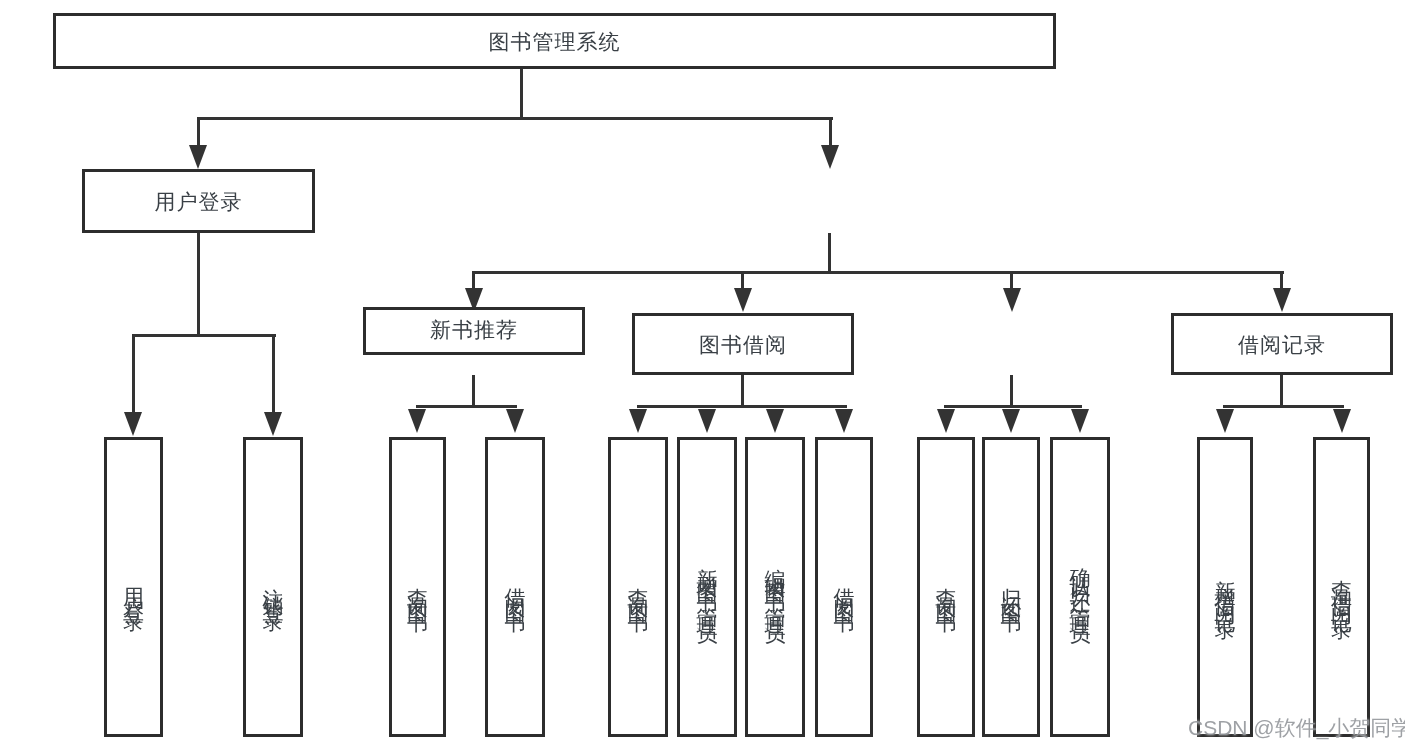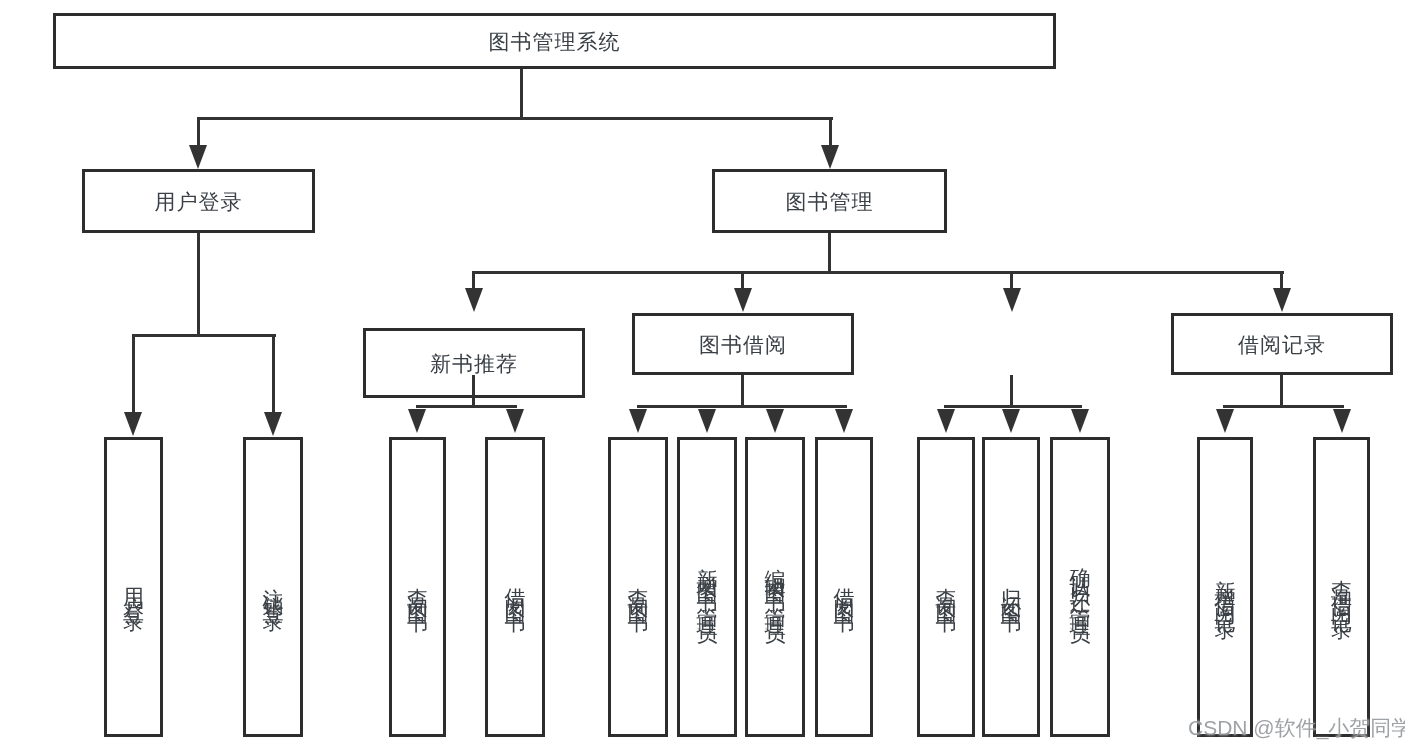--- a/index.html
+++ b/index.html
@@ -60,43 +60,40 @@
   <div class="vline" style="left:520px;top:69px;height:51px;"></div>
   <div class="hline" style="left:197px;top:117px;width:636px;"></div>
   <div class="vline" style="left:197px;top:120px;height:25px;"></div>
   <div class="arrow" style="left:189px;top:145px;"></div>
   <div class="vline" style="left:829px;top:120px;height:25px;"></div>
   <div class="arrow" style="left:821px;top:145px;"></div>
 
   <div class="hnode" style="left:82px;top:169px;width:233px;height:64px;">
     <span>用户登录</span>
   </div>
-  <div class="hnode" style="left:712px;top:169px;width:235px;height:64px;">
-    <span>图书管理</span>
-  </div>
 
   <div class="vline" style="left:197px;top:233px;height:103px;"></div>
   <div class="hline" style="left:132px;top:334px;width:144px;"></div>
   <div class="vline" style="left:132px;top:337px;height:75px;"></div>
   <div class="arrow" style="left:124px;top:412px;"></div>
   <div class="vline" style="left:272px;top:337px;height:75px;"></div>
   <div class="arrow" style="left:264px;top:412px;"></div>
 
   <div class="vline" style="left:828px;top:233px;height:40px;"></div>
   <div class="hline" style="left:472px;top:271px;width:812px;"></div>
   <div class="vline" style="left:472px;top:274px;height:14px;"></div>
   <div class="arrow" style="left:465px;top:288px;"></div>
   <div class="vline" style="left:741px;top:274px;height:14px;"></div>
   <div class="arrow" style="left:734px;top:288px;"></div>
   <div class="vline" style="left:1010px;top:274px;height:14px;"></div>
   <div class="arrow" style="left:1003px;top:288px;"></div>
   <div class="vline" style="left:1280px;top:274px;height:14px;"></div>
   <div class="arrow" style="left:1273px;top:288px;"></div>
 
-  <div class="hnode" style="left:363px;top:328px;width:222px;height:70px;">
+  <div class="hnode" style="left:363px;top:307px;width:222px;height:48px;font-family:Liberation Mono, monospace;">
     <span>新书推荐</span>
   </div>
   <div class="hnode" style="left:632px;top:313px;width:222px;height:62px;">
     <span>图书借阅</span>
   </div>
   <div class="hnode" style="left:1171px;top:313px;width:222px;height:62px;">
     <span>借阅记录</span>
   </div>
 
   <div class="vline" style="left:472px;top:375px;height:32px;"></div>

